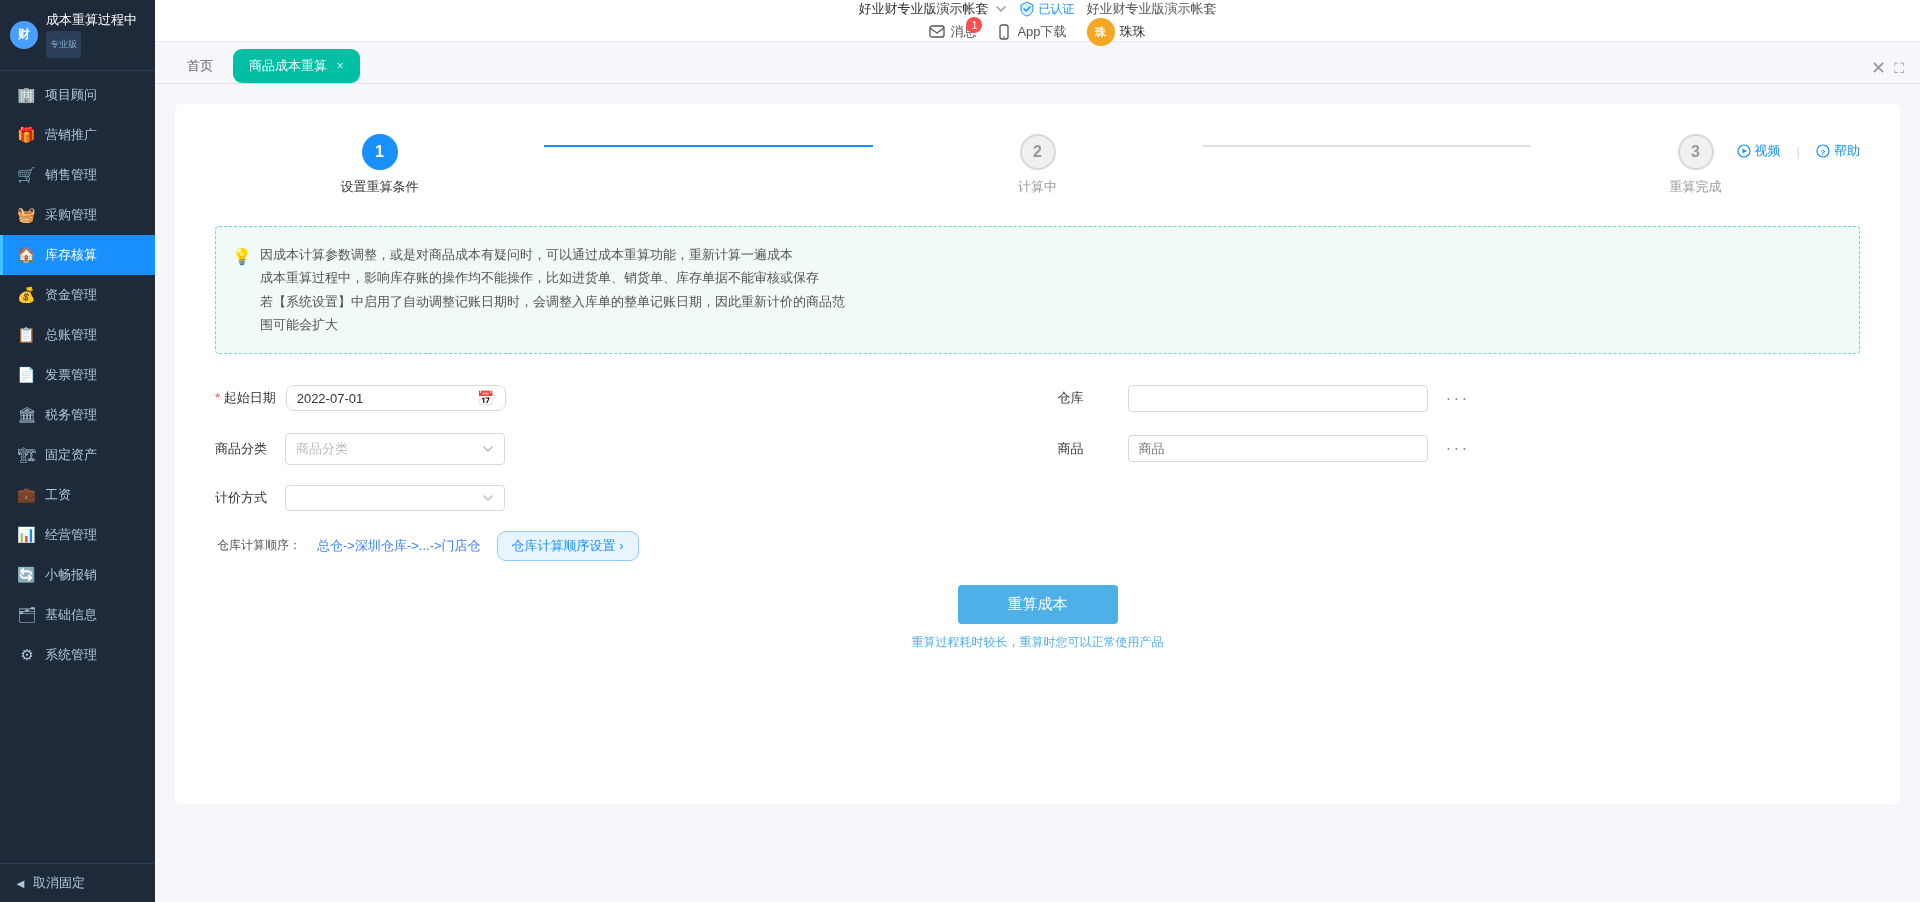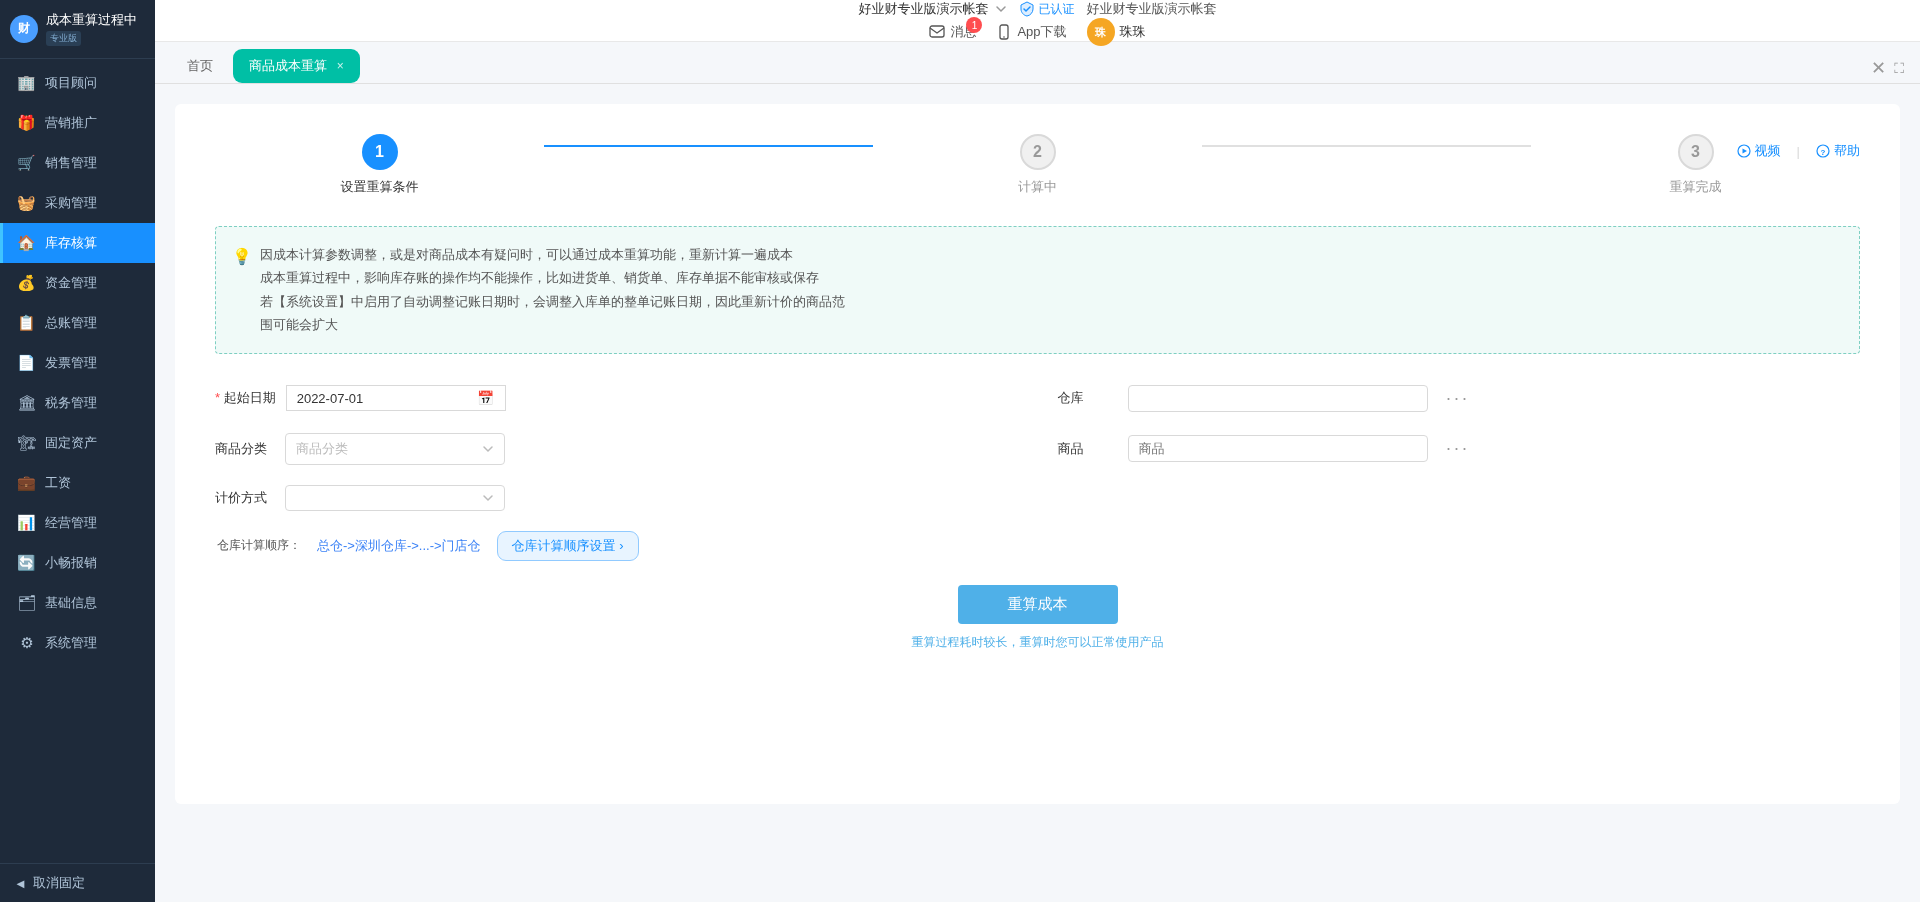--- a/index.html
+++ b/index.html
@@ -23,21 +23,21 @@
     }
     .sidebar-logo-icon {
       width: 28px; height: 28px;
       background: #4a9eff;
       border-radius: 50%;
       display: flex; align-items: center; justify-content: center;
       color: white; font-size: 12px; font-weight: bold;
       margin-right: 8px; flex-shrink: 0;
     }
     .sidebar-logo-text { font-size: 13px; color: #fff; line-height: 1.3; }
-    .sidebar-badge { font-size: 9px; background: #2a3f55; color: #7fa8cc; padding: 1px 4px; border-radius: 3px; margin-top: 2px; display: inline-block; text-align: center; }
+    .sidebar-badge { font-size: 9px; background: #2a3f55; color: #7fa8cc; padding: 7px 4px; border-radius: 3px; margin-top: 2px; display: inline-block; text-align: center; }
 
     .sidebar-nav { flex: 1; overflow-y: auto; padding: 4px 0; }
     .sidebar-item {
       display: flex; align-items: center;
       padding: 10px 14px;
       cursor: pointer;
       color: #b0c4d8;
       font-size: 13px;
       border-left: 3px solid transparent;
       transition: background 0.2s;
@@ -211,21 +211,21 @@
       color: #333;
       white-space: nowrap;
       min-width: 60px;
     }
     .form-label.required::before { content: '* '; color: #ff4d4f; }
     .form-input-wrapper {
       flex: 1;
       display: flex;
       align-items: center;
       border: 1px solid #d9d9d9;
-      border-radius: 0;
+      border-radius: 8px;
       padding: 4px 10px;
       background: #fff;
     }
     .form-input-wrapper input {
       border: none; outline: none; font-size: 13px; color: #333; flex: 1; background: transparent;
     }
     .form-input-wrapper .input-icon { color: #1890ff; cursor: pointer; font-size: 14px; }
     .form-select {
       flex: 1;
       border: 1px solid #d9d9d9;

